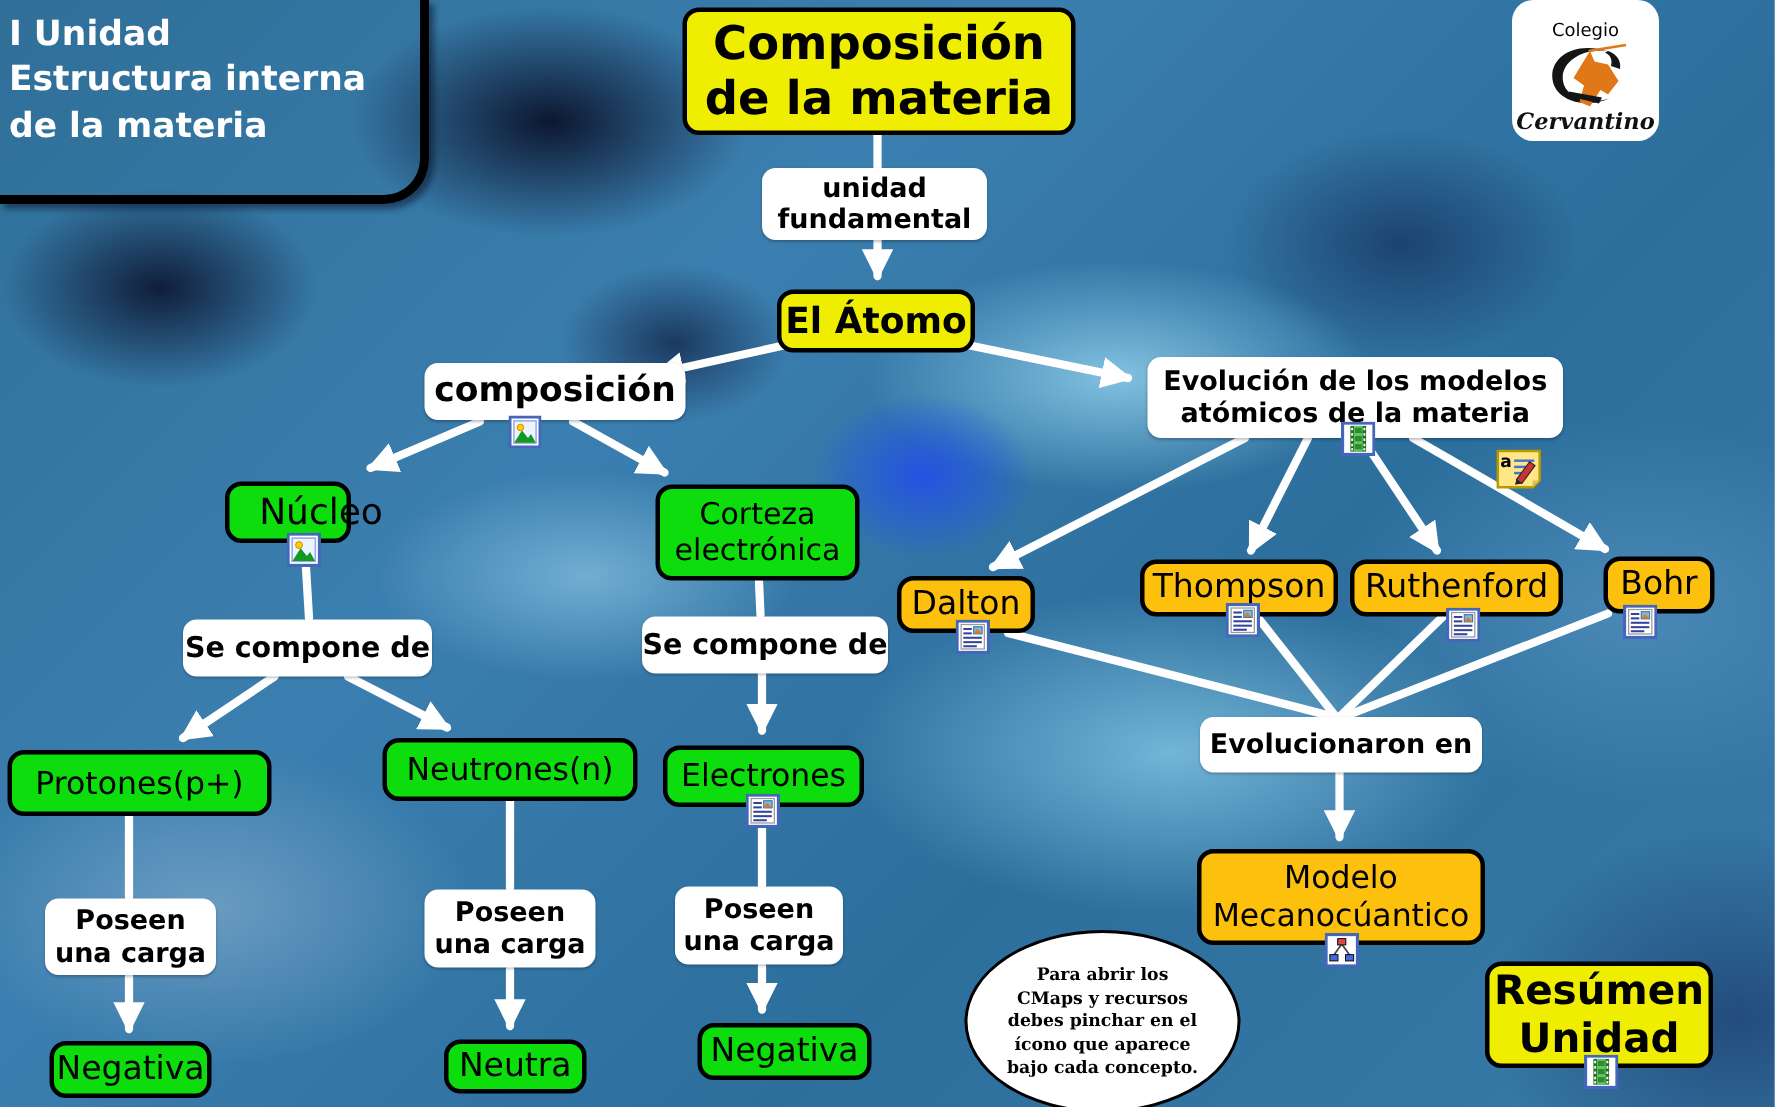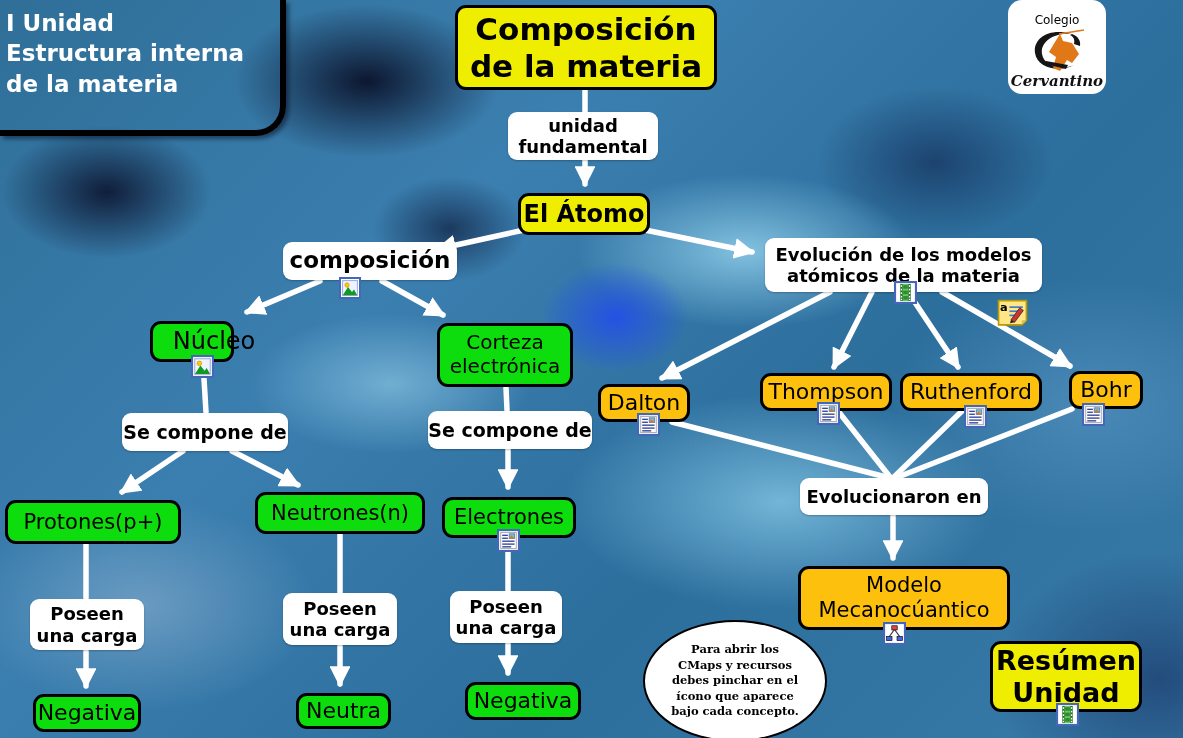--- a/index.html
+++ b/index.html
@@ -58,21 +58,21 @@
   #n-dalton{left:598px;top:384px;width:92px;height:38px;font-size:22px;}
   #n-thompson{left:760px;top:373px;width:132px;height:38px;font-size:22px;}
   #n-ruthenford{left:900px;top:373px;width:142px;height:38px;font-size:22px;}
   #n-bohr{left:1052px;top:371px;width:74px;height:38px;font-size:22px;margin-left:17px;}
   #n-secompone1{left:122px;top:413px;width:166px;height:38px;font-size:19px;}
   #n-secompone2{left:428px;top:411px;width:164px;height:38px;font-size:19px;}
   #n-protones{left:5px;top:500px;width:176px;height:44px;font-size:21px;}
   #n-neutrones{left:255px;top:492px;width:170px;height:42px;font-size:21px;}
   #n-electrones{left:442px;top:497px;width:134px;height:41px;font-size:21px;}
   #n-evolucionaron{left:800px;top:478px;width:188px;height:37px;font-size:18px;}
-  #n-modelo{left:798px;top:566px;width:212px;height:64px;font-size:21px;}
+  #n-modelo{left:798px;top:566px;width:192px;height:64px;font-size:21px;}
   #n-poseen1{left:30px;top:599px;width:114px;height:51px;font-size:18px;}
   #n-poseen2{left:283px;top:593px;width:114px;height:52px;font-size:18px;}
   #n-poseen3{left:450px;top:591px;width:112px;height:52px;font-size:18px;}
   #n-positiva{left:33px;top:694px;width:108px;height:38px;font-size:22px;}
   #n-neutra{left:296px;top:693px;width:95px;height:36px;font-size:22px;}
   #n-negativa{left:455px;top:682px;width:116px;height:38px;font-size:22px;margin-left:10px;}
   #n-resumen{left:990px;top:641px;width:152px;height:71px;font-size:27px;}
 
   
   #note-ellipse{position:absolute;left:643px;top:620px;width:180px;height:118px;background:#fff;

